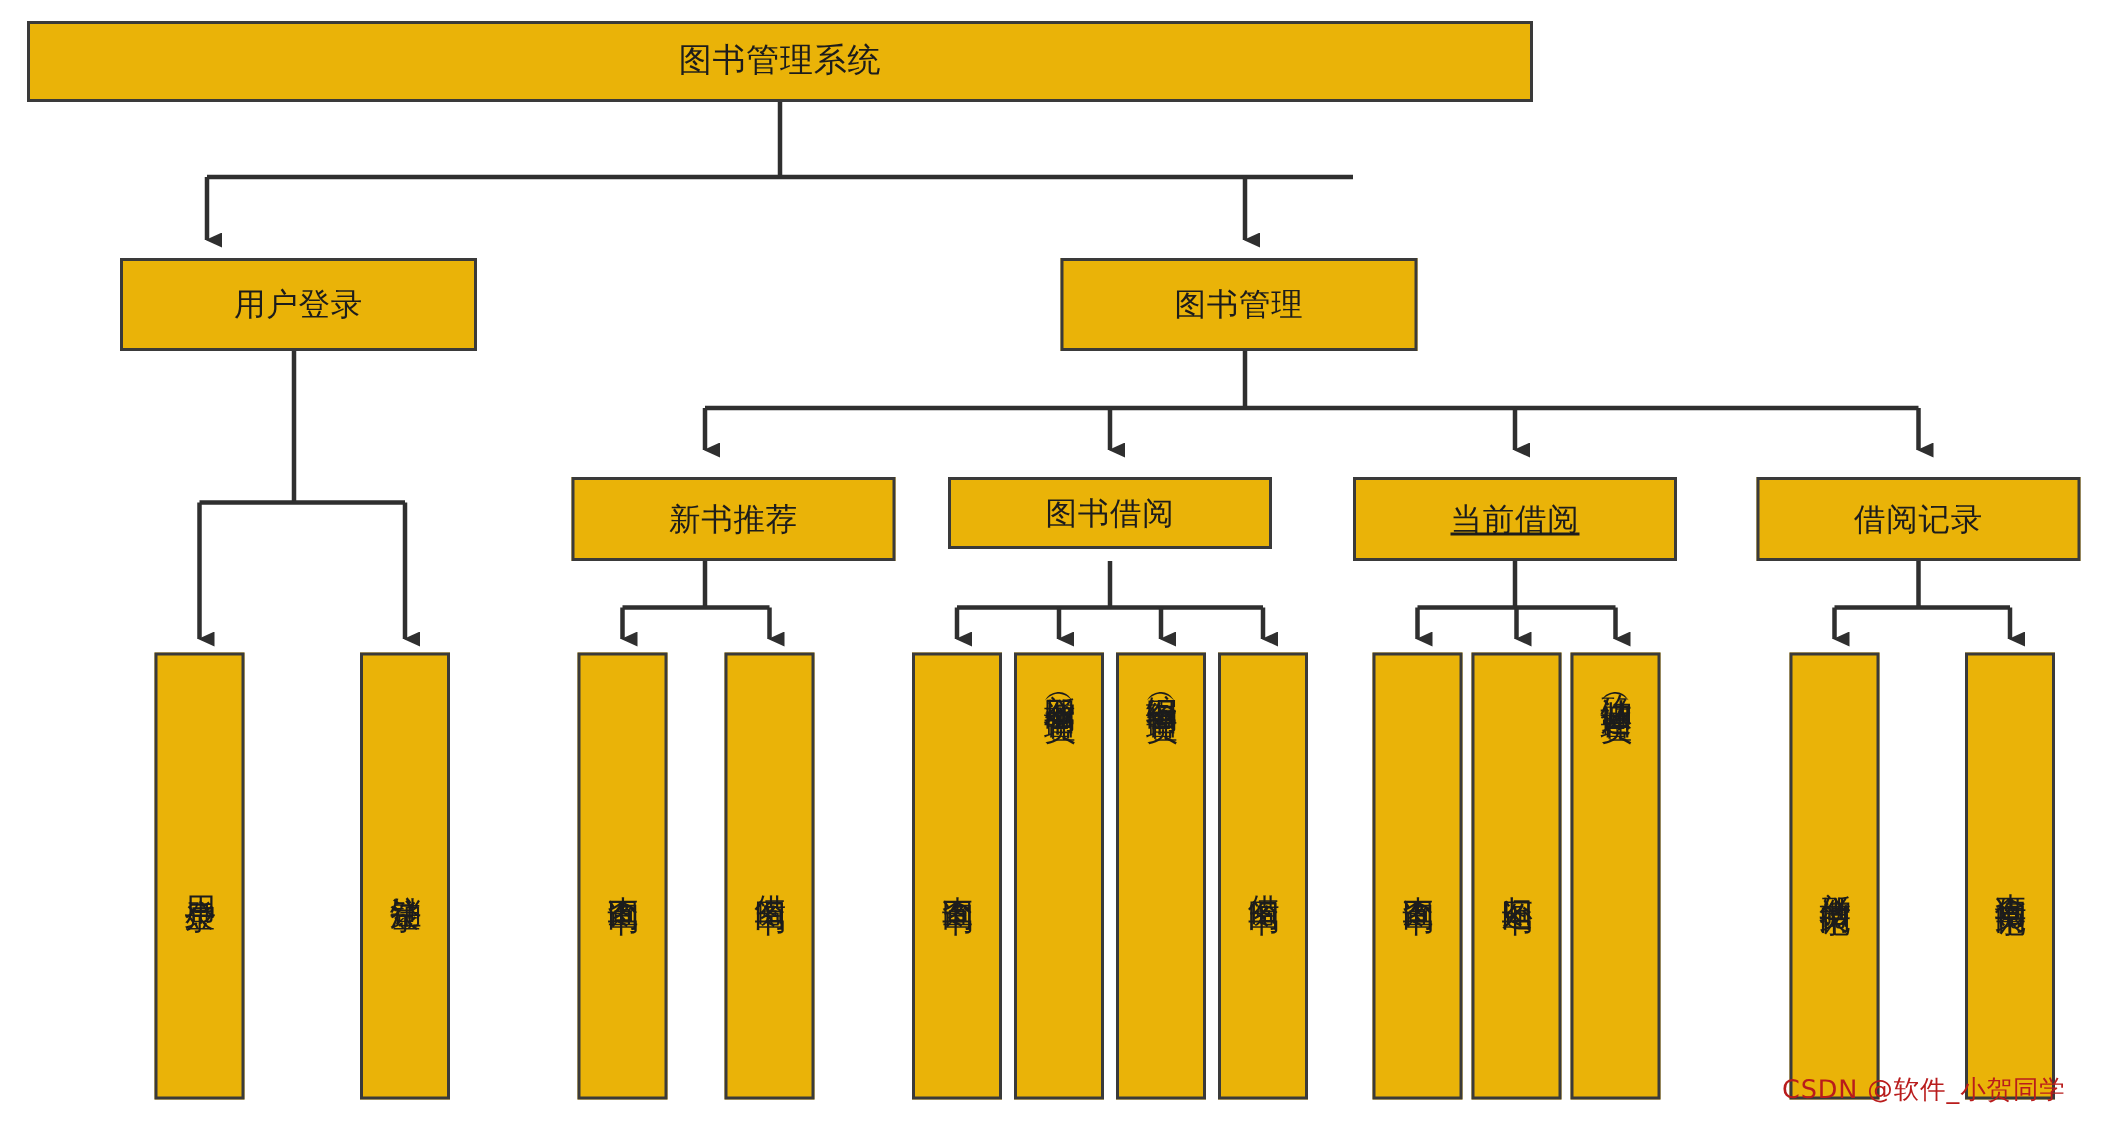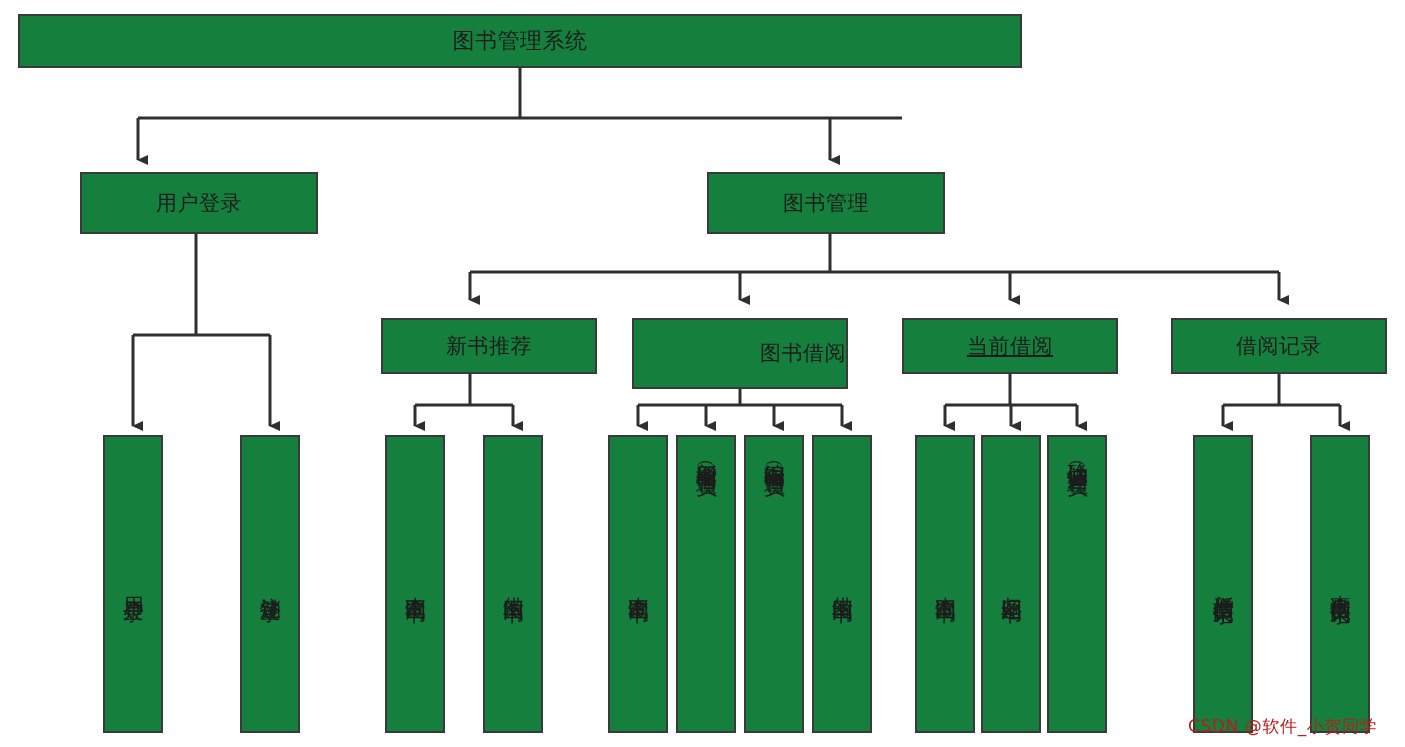--- a/index.html
+++ b/index.html
@@ -25,21 +25,21 @@
     position: absolute;
     left: 0;
     top: 0;
     width: 1405px;
     height: 747px;
     pointer-events: none;
   }
   .node {
     position: absolute;
     box-sizing: border-box;
-    background: #15803d;
+    background: #eab308;
     border: 2px solid #3a3a3a;
     display: flex;
     align-items: center;
     justify-content: center;
     text-align: center;
     color: #1c1c1c;
   }
   .node-label {
     display: block;
     line-height: 1.18;
@@ -140,21 +140,21 @@
   <div class="node horizontal" style="left:80px; top:172px; width:238px; height:62px;">
     <span class="node-label">用户登录</span>
   </div>
   <div class="node horizontal" style="left:675px; top:172px; width:238px; height:62px;margin-left:32px;">
     <span class="node-label">图书管理</span>
   </div>
 
   <div class="node horizontal" style="left:381px; top:318px; width:216px; height:56px;">
     <span class="node-label">新书推荐</span>
   </div>
-  <div class="node horizontal" style="left:632px; top:318px; width:216px; height:71px;justify-content:flex-end;">
+  <div class="node horizontal" style="left:632px; top:318px; width:216px; height:48px;">
     <span class="node-label">图书借阅</span>
   </div>
   <div class="node horizontal" style="left:902px; top:318px; width:216px; height:56px;text-decoration:underline;">
     <span class="node-label">当前借阅</span>
   </div>
   <div class="node horizontal" style="left:1171px; top:318px; width:216px; height:56px;">
     <span class="node-label">借阅记录</span>
   </div>
 
   <div class="node vertical centered" style="left:103px; top:435px; width:60px; height:298px;">

